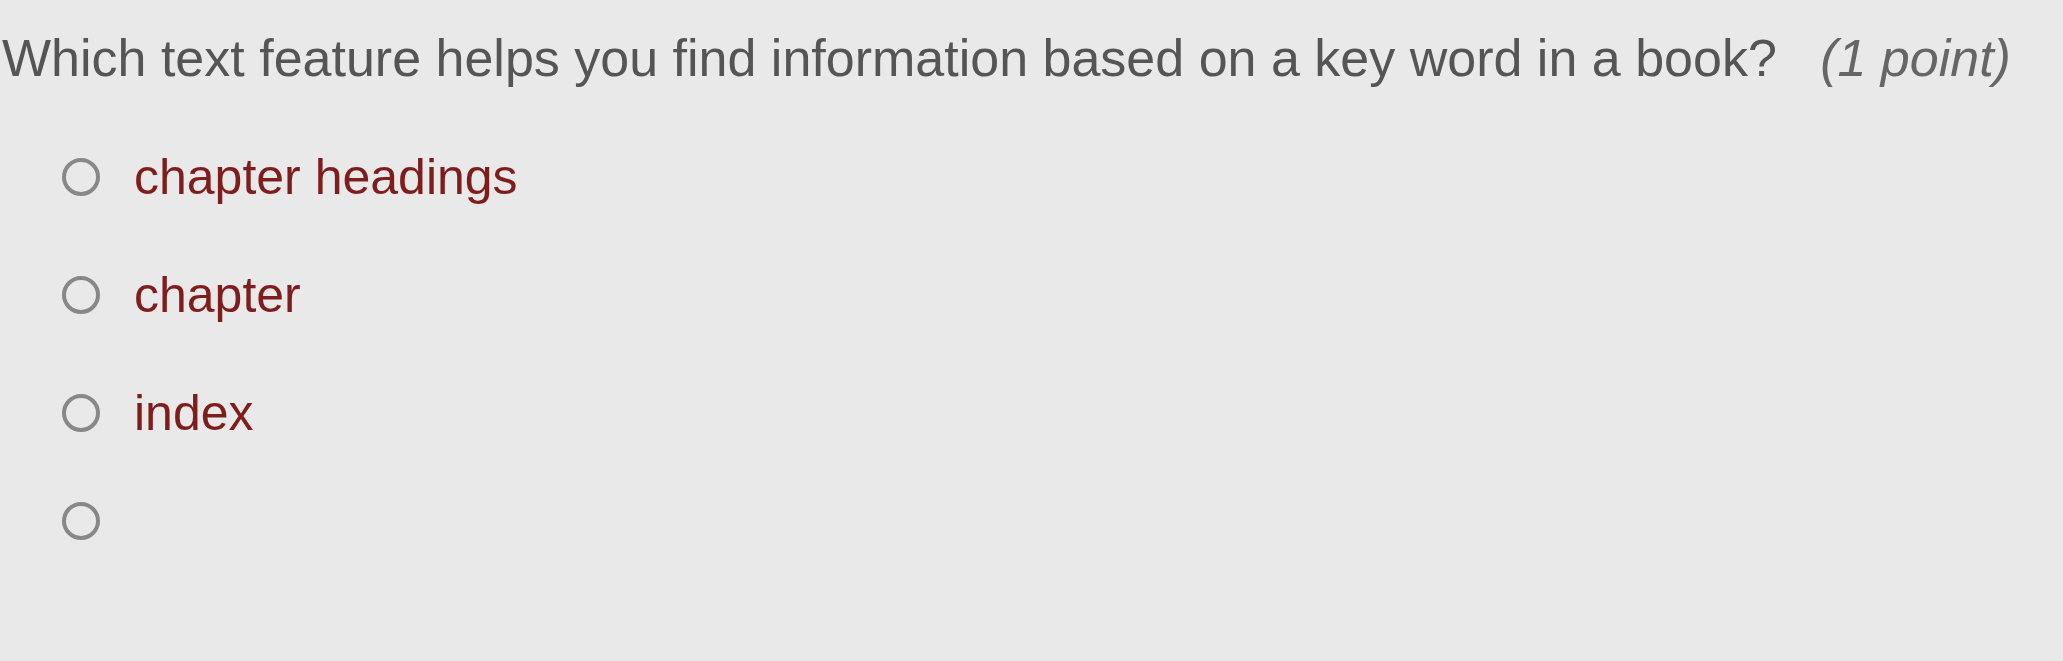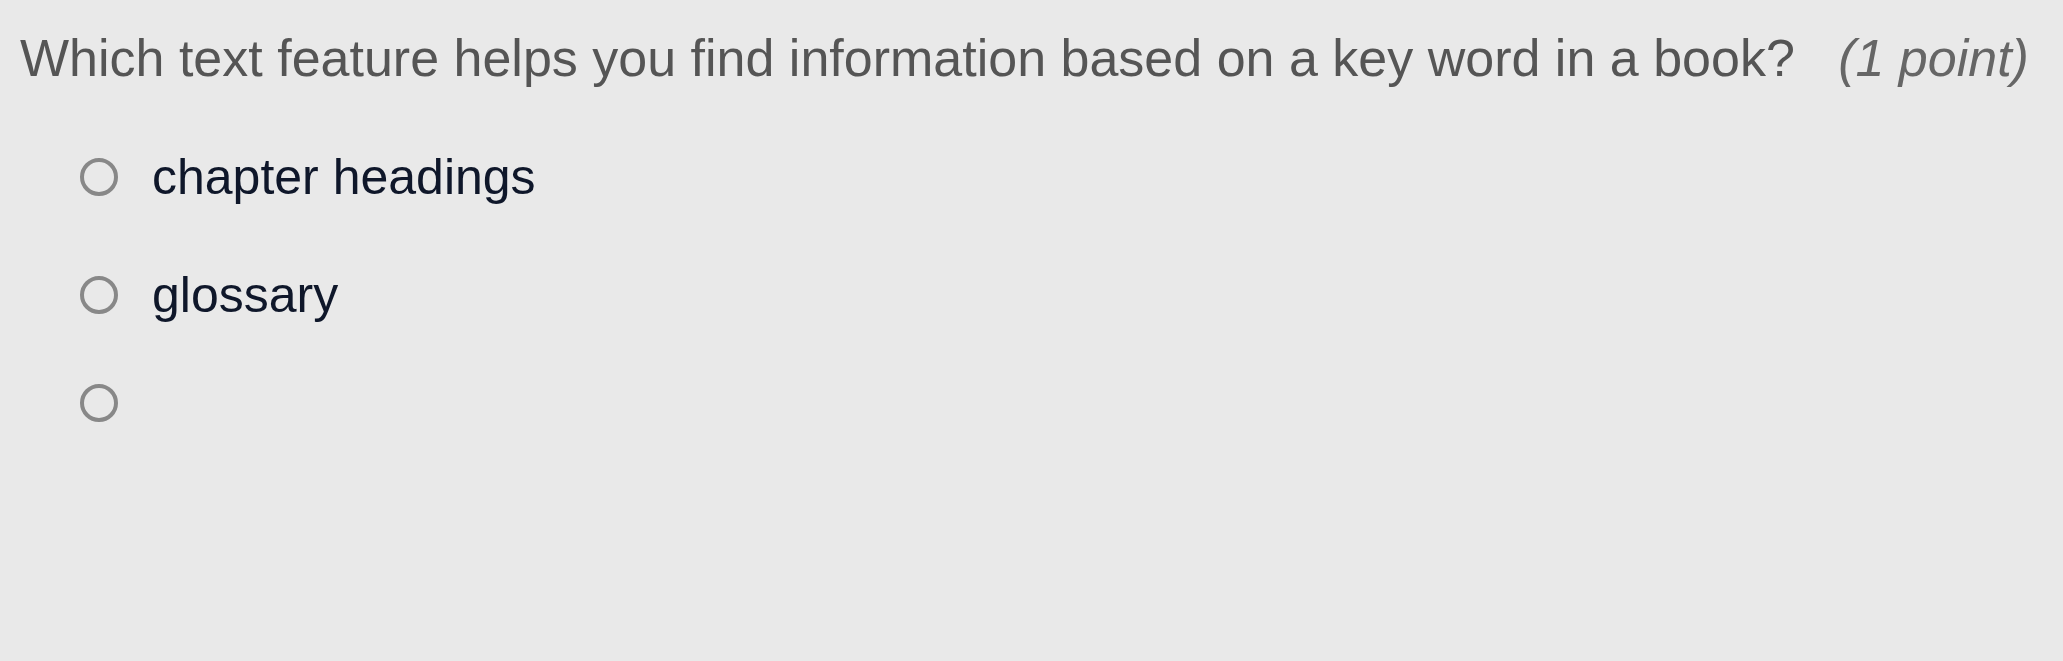--- a/index.html
+++ b/index.html
@@ -6,21 +6,21 @@
     margin: 0;
     padding: 0;
     width: 2063px;
     height: 661px;
     background: #e9e9e9;
     font-family: Arial, Helvetica, sans-serif;
     color: #555;
     overflow: hidden;
   }
   .page {
-    padding: 28px 10px 10px 20px;
+    padding: 28px 10px 10px 2px;
   }
   .question-line {
     font-size: 52px;
     color: #555;
     margin-bottom: 60px;
     white-space: nowrap;
   }
   .points {
     font-style: italic;
     color: #666;
@@ -38,21 +38,21 @@
     height: 38px;
     border: 4px solid #888;
     border-radius: 50%;
     margin-right: 34px;
     flex: 0 0 auto;
     box-sizing: border-box;
     background: transparent;
   }
   .opt-label {
     font-size: 50px;
-    color: #0f172a;
+    color: #7f1d1d;
   }
 </style>
 </head>
 <body>
 
 <div class="page">
   <div class="question-line">
     <span>Which text feature helps you find information based on a key word in a book?</span>
     &nbsp;
     <span class="points">(1 point)</span>
@@ -60,22 +60,26 @@
 
   <div class="options">
 
     <div class="option">
       <span class="radio"></span>
       <span class="opt-label">chapter headings</span>
     </div>
 
     <div class="option">
       <span class="radio"></span>
-      <span class="opt-label">glossary</span>
+      <span class="opt-label">chapter</span>
     </div>
 
+    <div class="option">
+      <span class="radio"></span>
+      <span class="opt-label">index</span>
+    </div>
 
     <div class="option">
       <span class="radio"></span>
     </div>
 
   </div>
 </div>
 
 </body></html>

